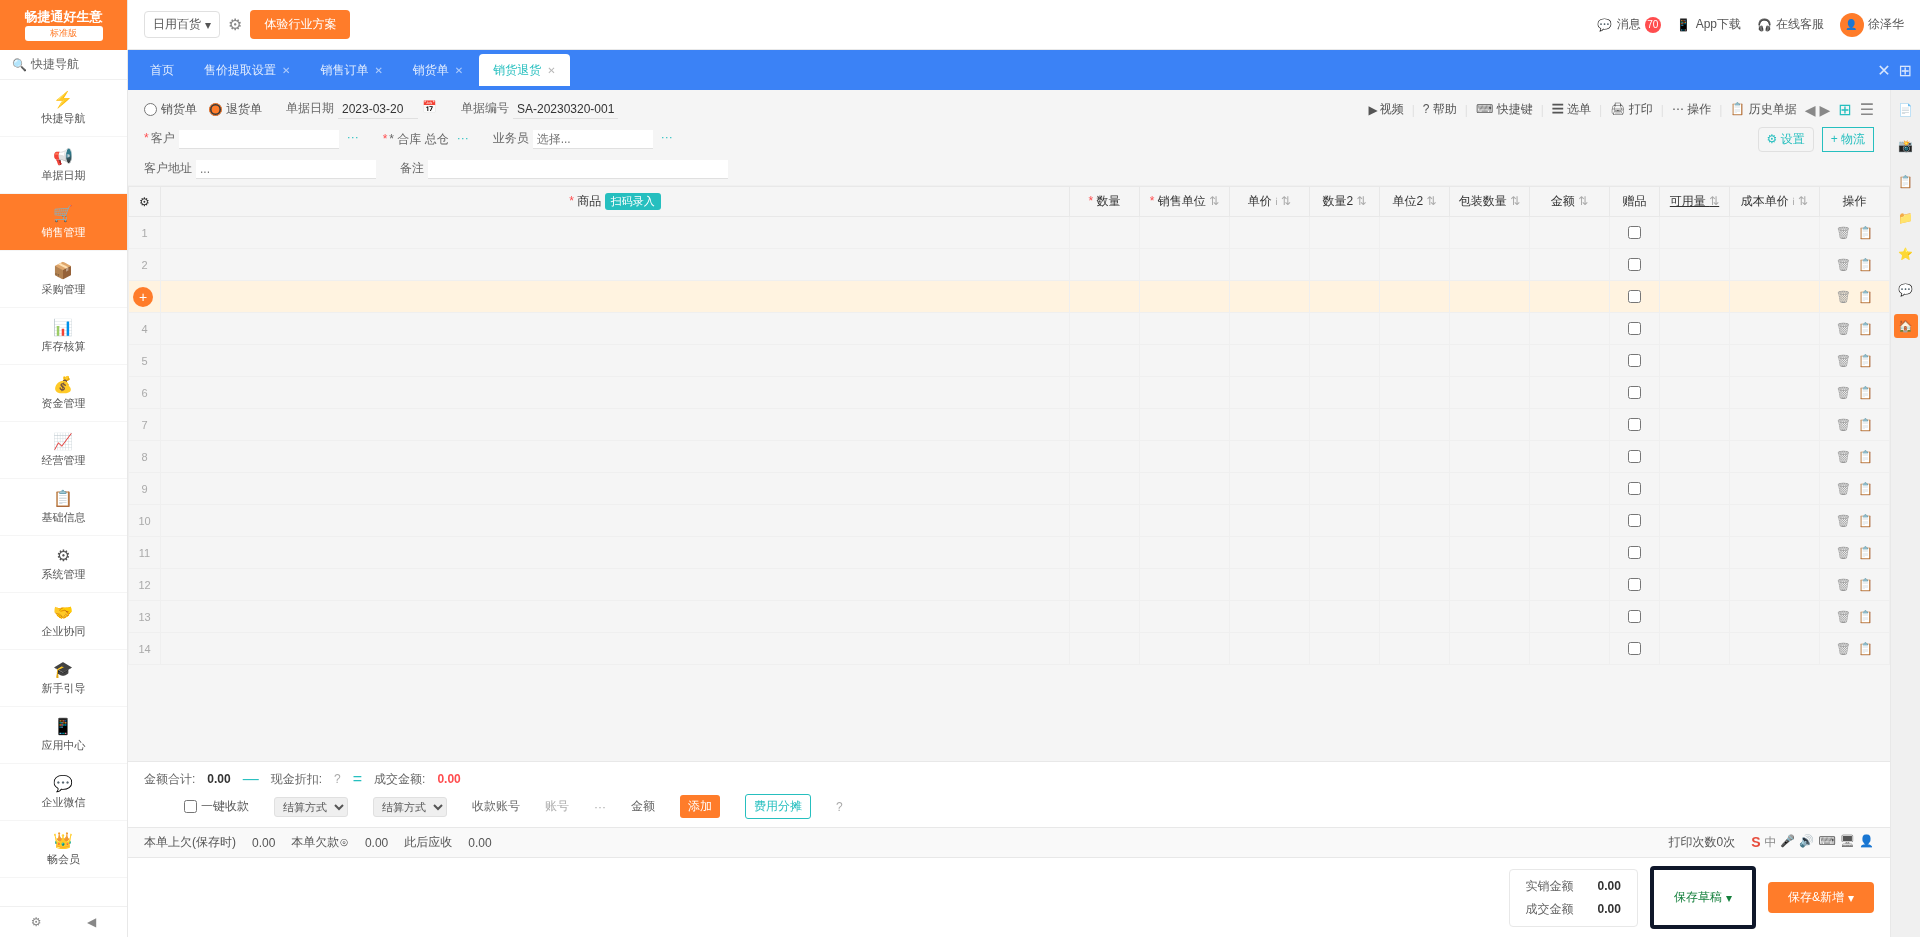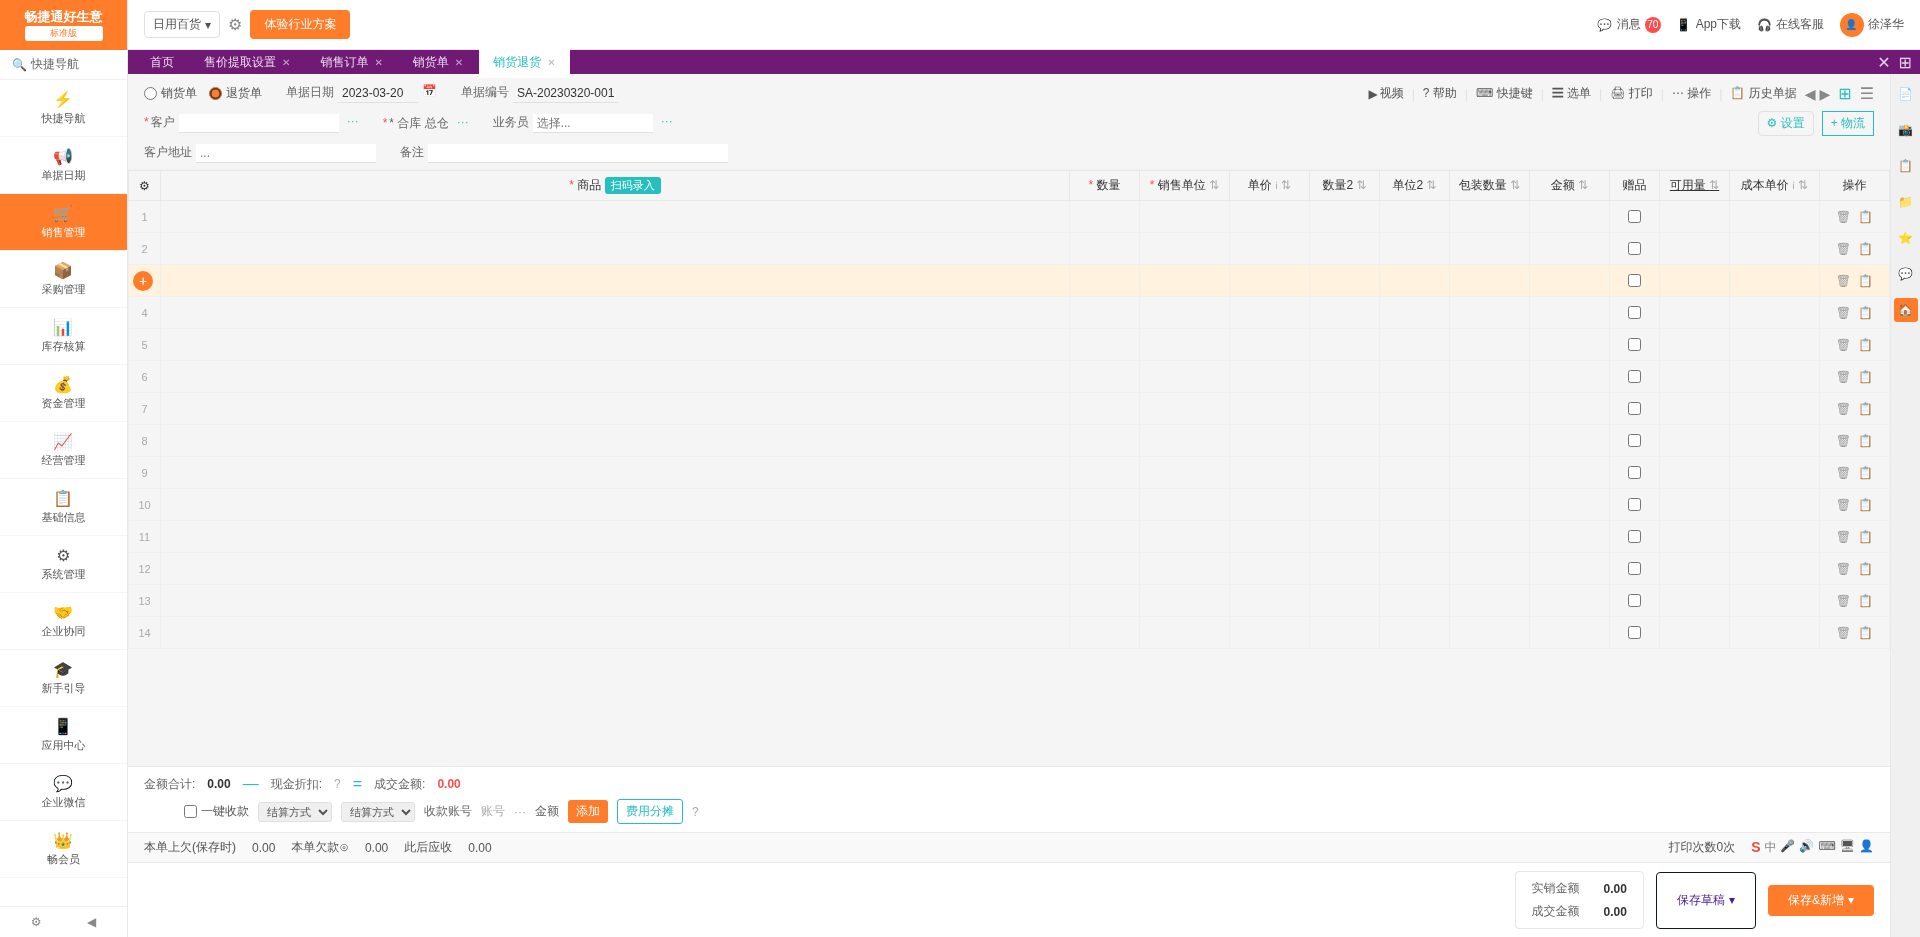--- a/index.html
+++ b/index.html
@@ -25,21 +25,21 @@
     .topbar-left { display: flex; align-items: center; gap: 8px; }
     .topbar-select { display: flex; align-items: center; gap: 4px; border: 1px solid #e0e0e0; border-radius: 4px; padding: 4px 8px; cursor: pointer; color: #555; }
     .gear-btn { border: none; background: none; cursor: pointer; color: #888; font-size: 16px; }
     .experience-btn { background: #ff7c2a; color: #fff; border: none; border-radius: 4px; padding: 6px 14px; cursor: pointer; font-size: 12px; }
     .topbar-right { display: flex; align-items: center; gap: 16px; color: #555; }
     .topbar-right-item { display: flex; align-items: center; gap: 4px; cursor: pointer; font-size: 12px; }
     .badge { background: #ff4d4f; color: #fff; border-radius: 50%; width: 16px; height: 16px; font-size: 10px; display: flex; align-items: center; justify-content: center; }
     .avatar { width: 24px; height: 24px; border-radius: 50%; background: #ff7c2a; color: #fff; display: flex; align-items: center; justify-content: center; font-size: 10px; }
 
     
-    .tabbar { background: #701a75; display: flex; align-items: center; height: 24px; padding: 0 8px; flex-shrink: 0; }
+    .tabbar { background: #3b82f6; display: flex; align-items: center; height: 40px; padding: 0 8px; flex-shrink: 0; }
     .tab { display: flex; align-items: center; padding: 0 14px; height: 32px; cursor: pointer; color: rgba(255,255,255,0.85); font-size: 13px; border-radius: 4px 4px 0 0; gap: 6px; }
     .tab.active { background: #fff; color: #26bfbf; border-radius: 4px 4px 0 0; }
     .tab .close { font-size: 10px; opacity: 0.7; }
     .tab.active .close { color: #999; }
     .tabbar-actions { margin-left: auto; display: flex; gap: 8px; }
     .tabbar-actions span { color: #fff; font-size: 16px; cursor: pointer; opacity: 0.8; }
     .radio-group { display: flex; align-items: center; gap: 12px; }
     .radio-item { display: flex; align-items: center; gap: 4px; cursor: pointer; color: #555; }
     .radio-item input[type="radio"] { accent-color: #ff7c2a; }
     .field-group { display: flex; gap: 4px; }
@@ -66,34 +66,34 @@
     .summary-row td { background: #fffbf0; font-weight: bold; color: #333; }
 
     
     .bottom-panel { border-top: 1px solid #e8e8e8; padding: 8px 16px; background: #fff; flex-shrink: 0; }
     .bottom-row1 { display: flex; align-items: center; gap: 12px; margin-bottom: 6px; }
     .bottom-label { color: #666; }
     .bottom-value { color: #333; font-weight: bold; }
     .discount-dash { color: #26bfbf; font-size: 16px; }
     .equals-sign { color: #26bfbf; font-size: 16px; }
     .final-value { color: #ff4d4f; font-weight: bold; }
-    .bottom-row2 { display: flex; align-items: center; gap: 9px; padding-left: 40px; }
+    .bottom-row2 { display: flex; align-items: center; gap: 25px; padding-left: 40px; }
     .checkbox-label { display: flex; align-items: center; gap: 4px; color: #555; cursor: pointer; }
     .small-select { border: 1px solid #e0e0e0; border-radius: 3px; padding: 2px 4px; font-size: 11px; color: #555; cursor: pointer; }
     .add-item-btn { background: #ff7c2a; color: #fff; border: none; border-radius: 3px; padding: 3px 8px; cursor: pointer; font-size: 12px; }
     .fee-split-btn { background: none; border: 1px solid #26bfbf; border-radius: 3px; padding: 3px 8px; cursor: pointer; color: #26bfbf; font-size: 12px; }
     .help-icon { color: #aaa; cursor: pointer; }
 
     
     .status-bar { display: flex; align-items: center; gap: 16px; padding: 6px 16px; background: #f9f9f9; border-top: 1px solid #e8e8e8; font-size: 12px; color: #555; flex-shrink: 0; }
     .status-bar-right { margin-left: auto; display: flex; align-items: center; gap: 16px; }
 
     
     .action-area { display: flex; align-items: center; padding: 8px 16px; border-top: 1px solid #e8e8e8; background: #fff; flex-shrink: 0; justify-content: flex-end; gap: 12px; }
-    .save-draft-btn { background: none; border: 1px solid #0f172a; border-radius: 4px; padding: 19px 20px; color: #4c1d95; cursor: pointer; font-size: 13px; display: flex; align-items: center; gap: 4px; }
+    .save-draft-btn { background: none; border: 4px solid #0f172a; border-radius: 4px; padding: 19px 20px; color: #15803d; cursor: pointer; font-size: 13px; display: flex; align-items: center; gap: 4px; }
     .save-new-btn { background: #ff7c2a; border: none; border-radius: 4px; padding: 7px 20px; color: #fff; cursor: pointer; font-size: 13px; display: flex; align-items: center; gap: 4px; }
     .summary-line { display: flex; align-items: center; justify-content: space-between; gap: 24px; margin-bottom: 4px; }
     .summary-line:last-child { margin-bottom: 0; }
     .summary-key { color: #666; }
     .summary-val { color: #333; font-weight: bold; }
 
     
     .right-panel { width: 30px; background: #f0f0f0; border-left: 1px solid #e8e8e8; display: flex; flex-direction: column; align-items: center; padding: 8px 0; gap: 12px; flex-shrink: 0; }
     .right-panel-icon { width: 24px; height: 24px; display: flex; align-items: center; justify-content: center; cursor: pointer; color: #888; font-size: 14px; border-radius: 3px; }
     .right-panel-icon.active { background: #ff7c2a; color: #fff; }

